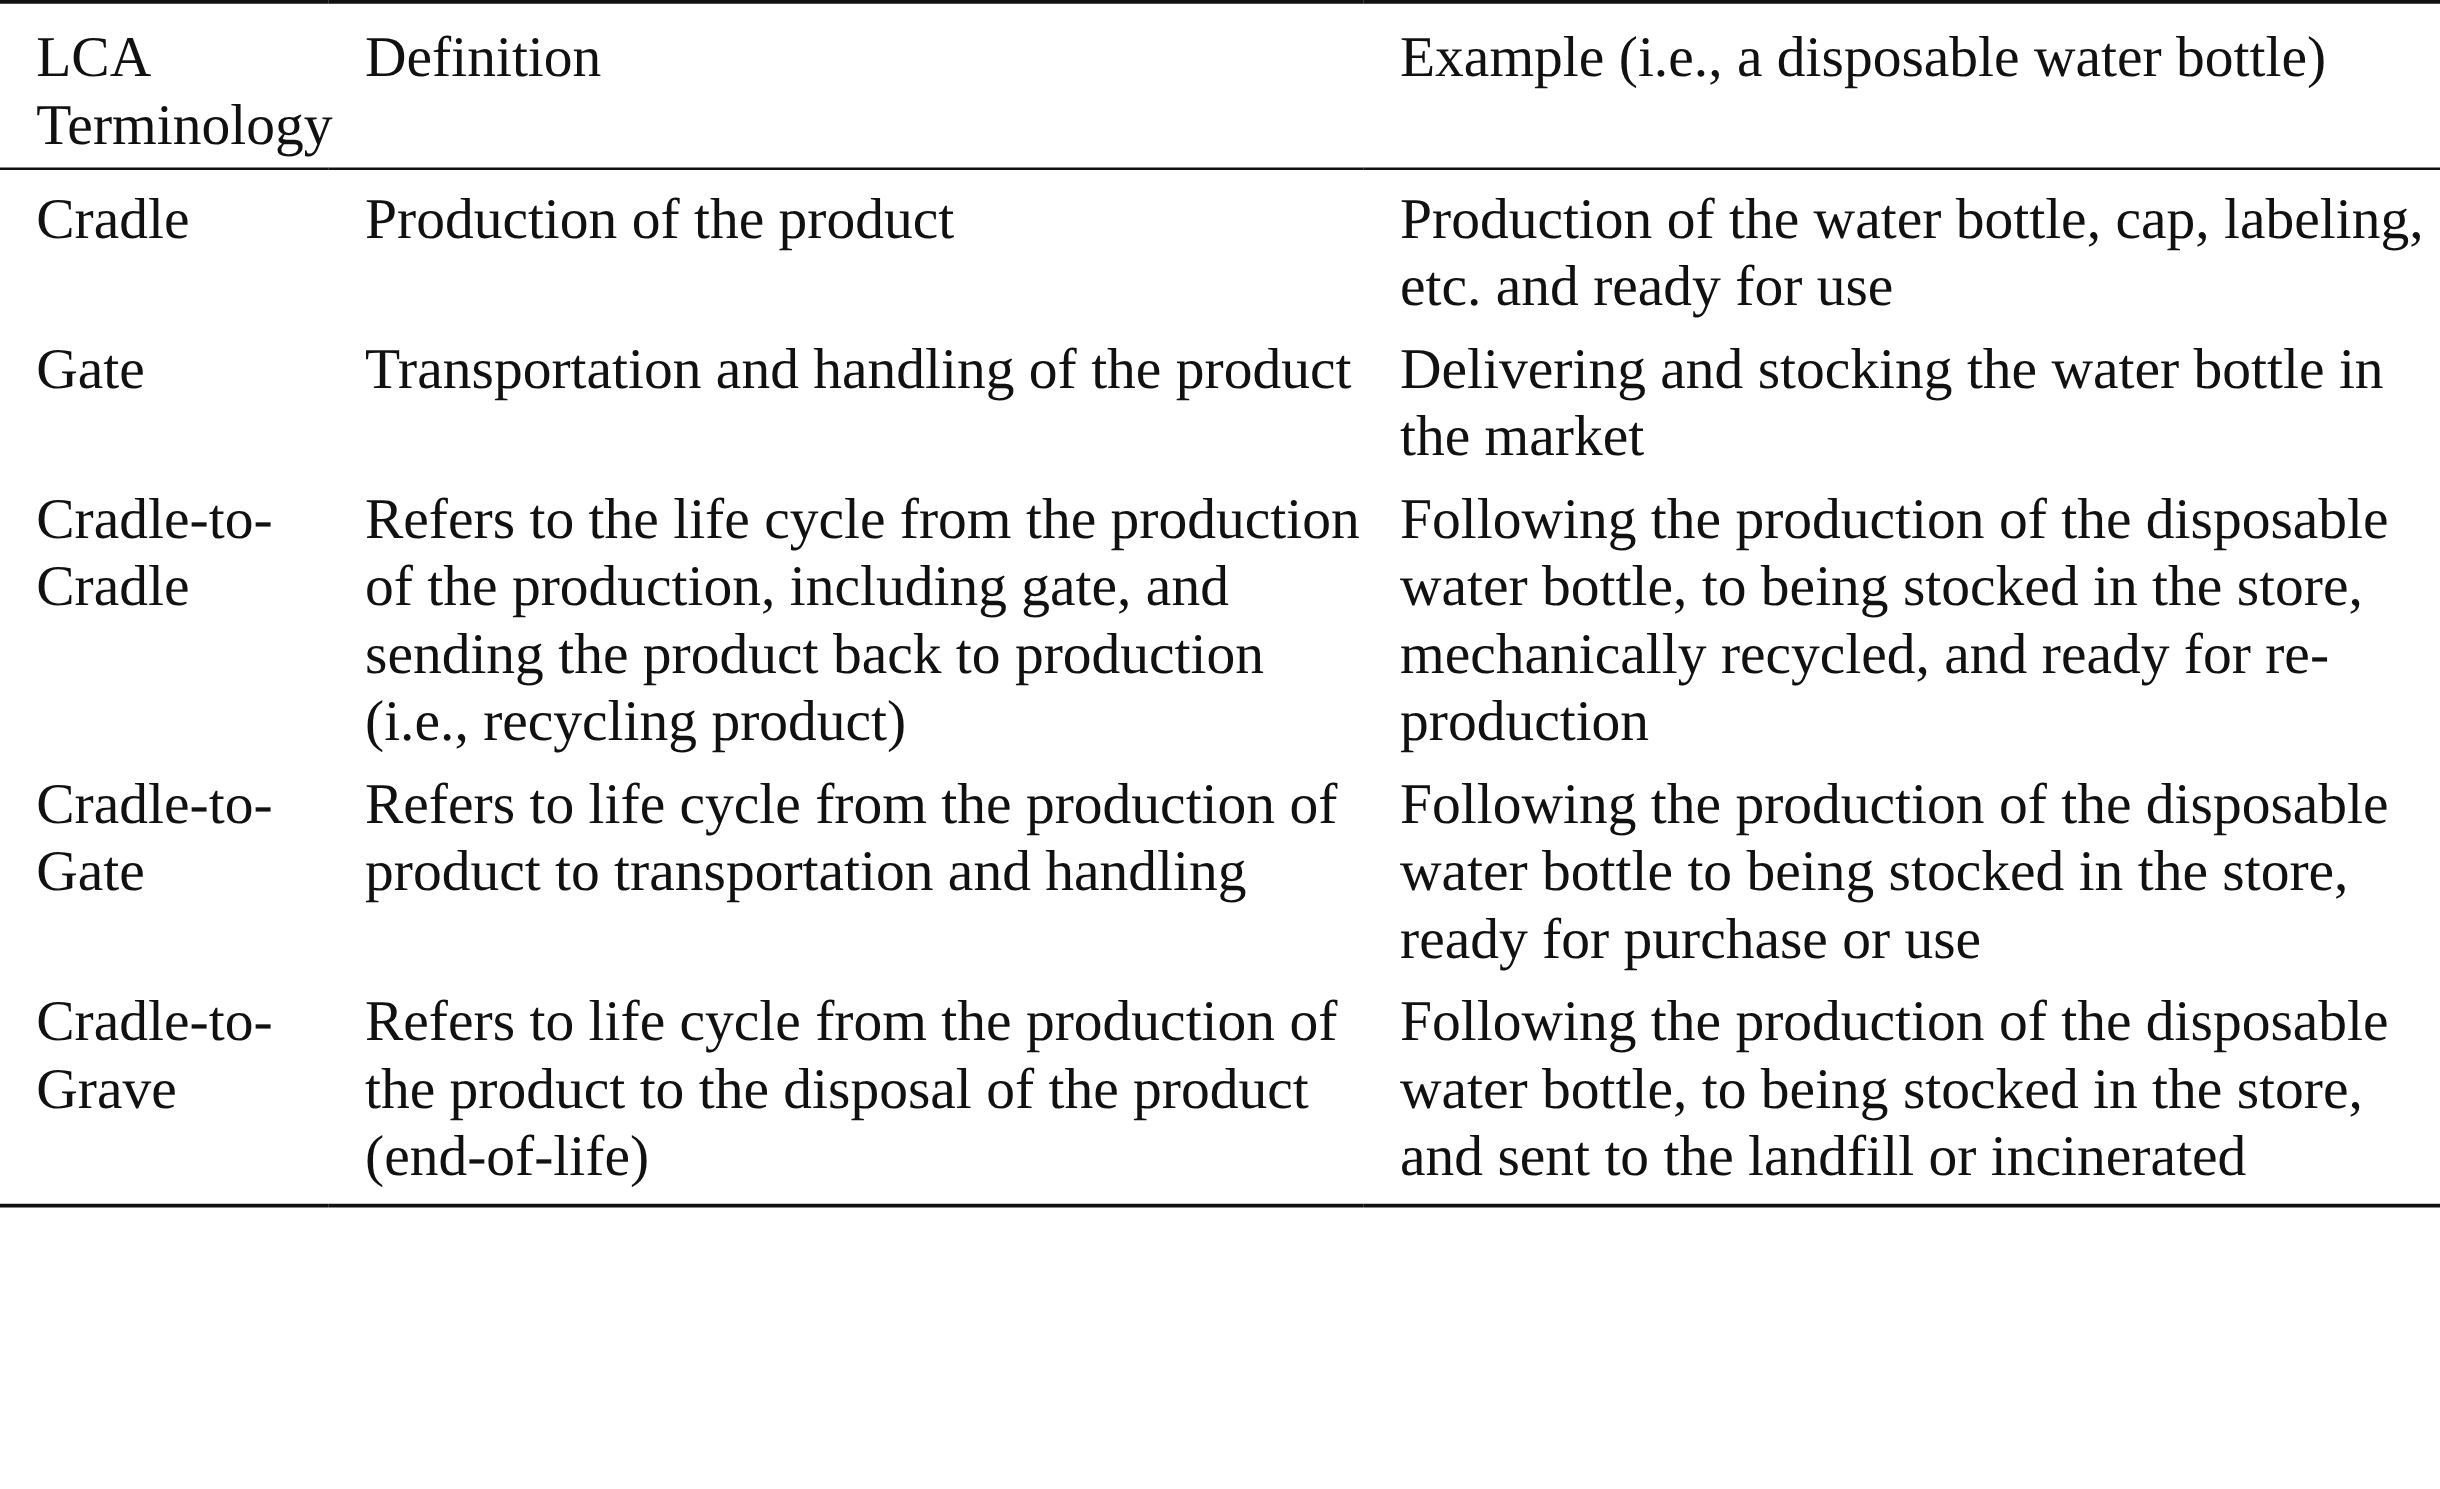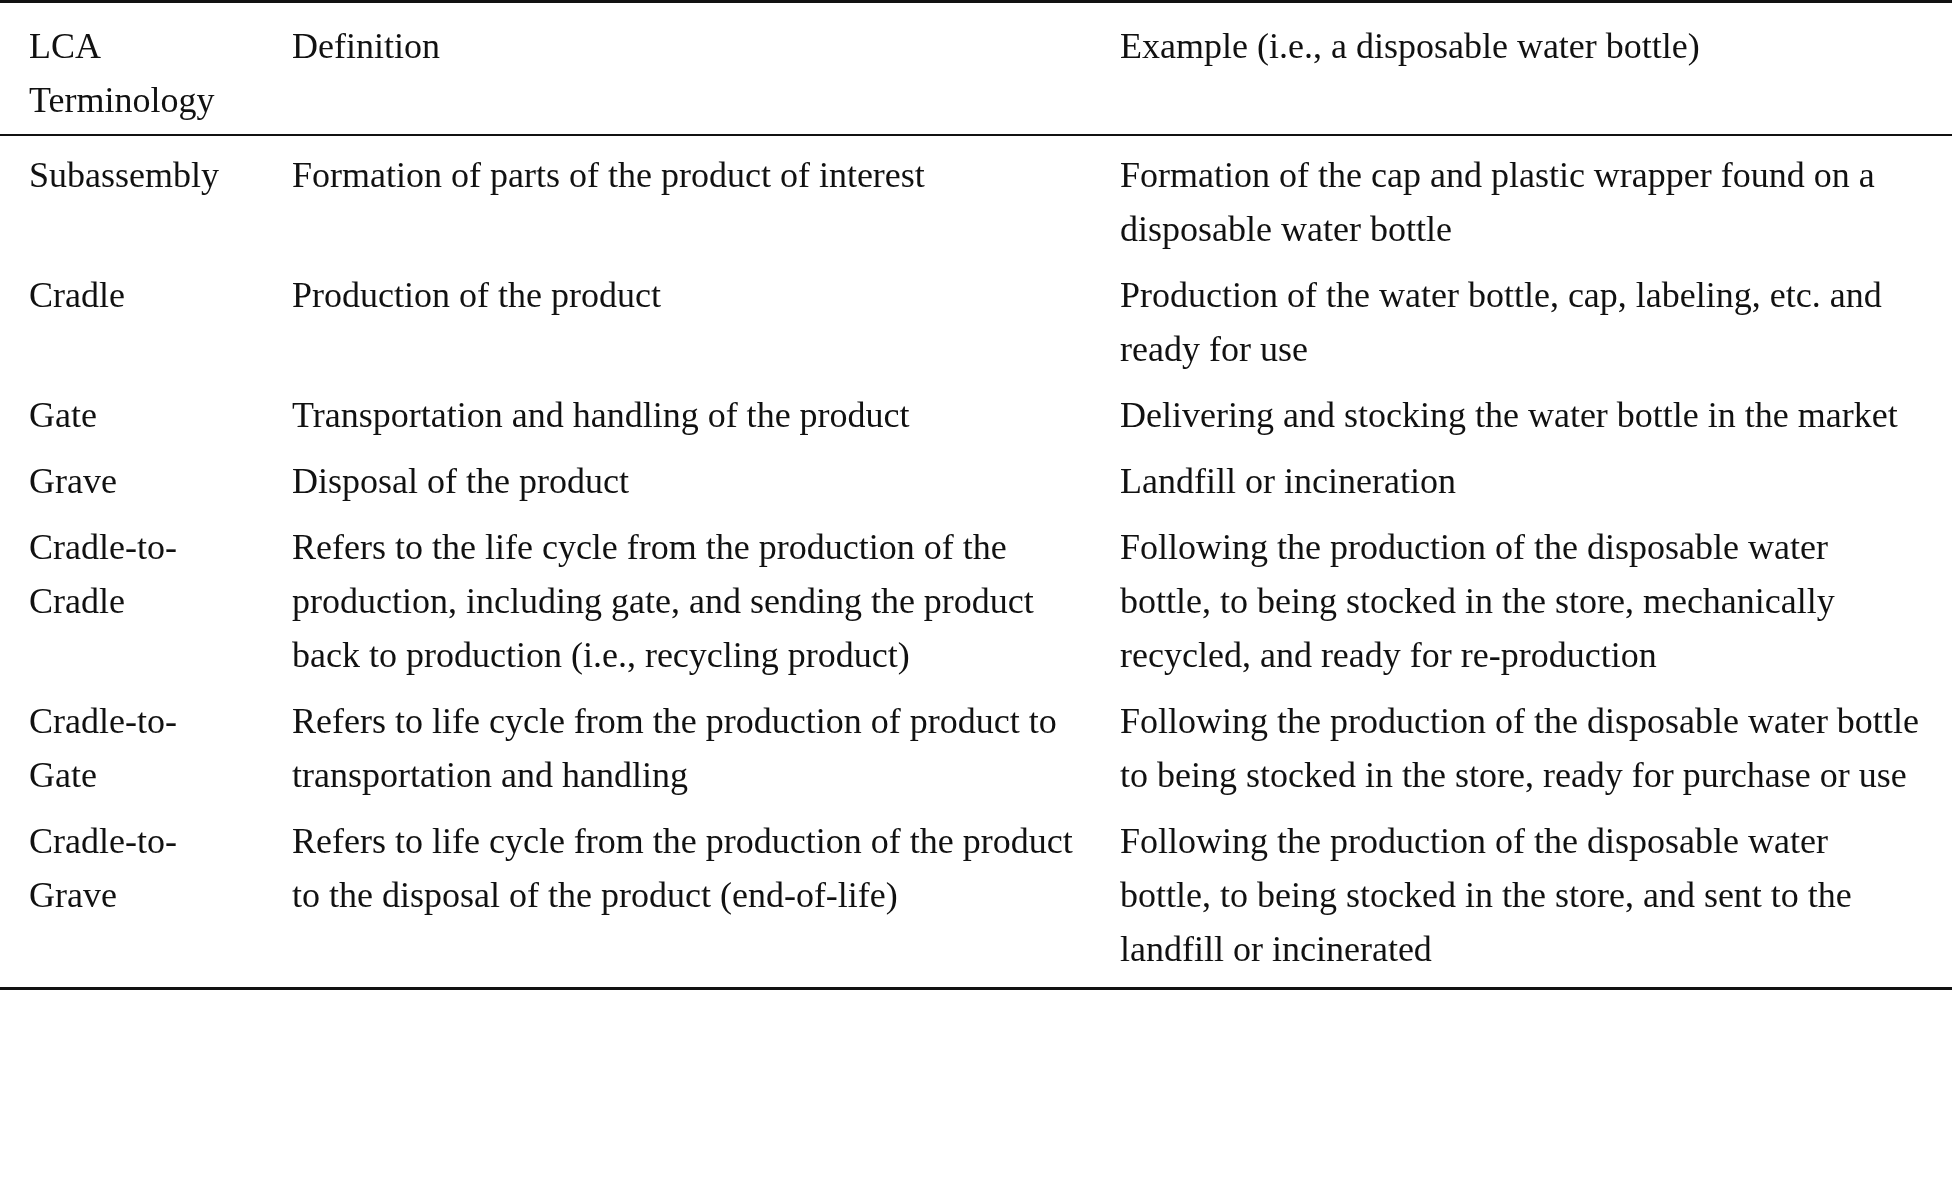--- a/index.html
+++ b/index.html
@@ -16,21 +16,21 @@
     }
     .table-wrap {
       position: relative;
       width: 1952px;
       height: 1191px;
     }
     table {
       border-collapse: collapse;
       width: 1952px;
       table-layout: fixed;
-      font-size: 36px;
+      font-size: 46px;
       line-height: 54px;
     }
     col.c1 { width: 263px; }
     col.c2 { width: 828px; }
     col.c3 { width: 861px; }
     thead tr {
       border-top: 3px solid #111;
       border-bottom: 2.5px solid #111;
     }
     thead th {
@@ -68,40 +68,28 @@
       <tr>
         <th class="col1">
             <span style="display:block;width:200px">LCA Terminology</span>
           </th>
         <th class="col2">Definition</th>
         <th class="col3">Example (i.e., a disposable water bottle)</th>
       </tr>
     </thead>
     <tbody>
       <tr>
-        <td class="col1">Subassembly</td>
-        <td class="col2">Formation of parts of the product of interest</td>
-        <td class="col3">
-            <span style="display:block;width:800px">Formation of the cap and plastic wrapper found on a disposable water bottle</span>
-          </td>
-      </tr>
-      <tr>
         <td class="col1">Cradle</td>
         <td class="col2">Production of the product</td>
         <td class="col3">Production of the water bottle, cap, labeling, etc. and ready for use</td>
       </tr>
       <tr>
         <td class="col1">Gate</td>
         <td class="col2">Transportation and handling of the product</td>
         <td class="col3">Delivering and stocking the water bottle in the market</td>
-      </tr>
-      <tr>
-        <td class="col1">Grave</td>
-        <td class="col2">Disposal of the product</td>
-        <td class="col3">Landfill or incineration</td>
       </tr>
       <tr>
         <td class="col1">
             <span style="display:block;width:200px">Cradle-to-Cradle</span>
           </td>
         <td class="col2">Refers to the life cycle from the production of the production, including gate, and sending the product back to production (i.e., recycling product)</td>
         <td class="col3">
             <span style="display:block;width:800px">Following the production of the disposable water bottle, to being stocked in the store, mechanically recycled, and ready for re-production</span>
           </td>
       </tr>

